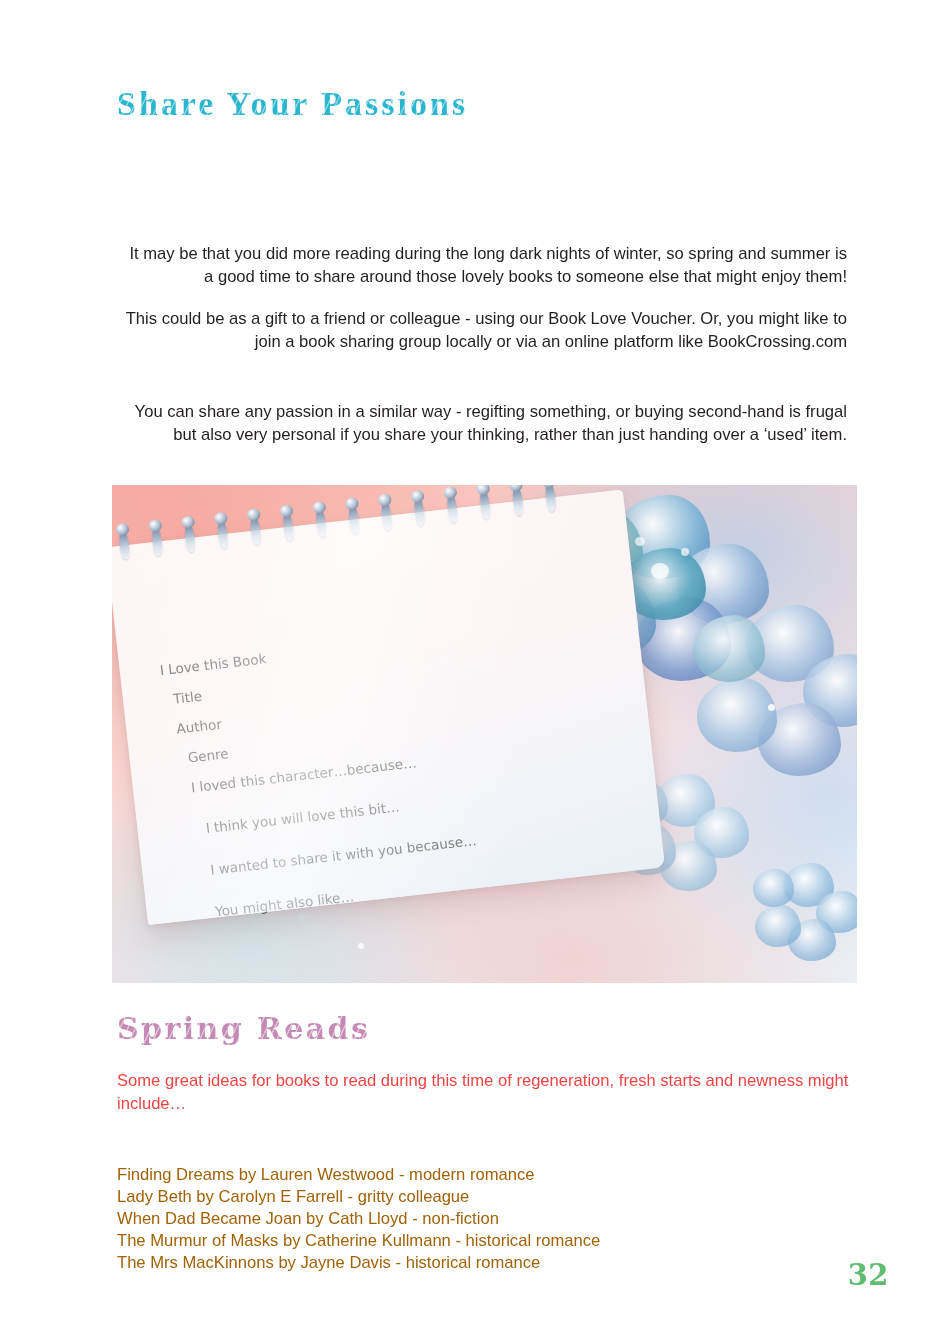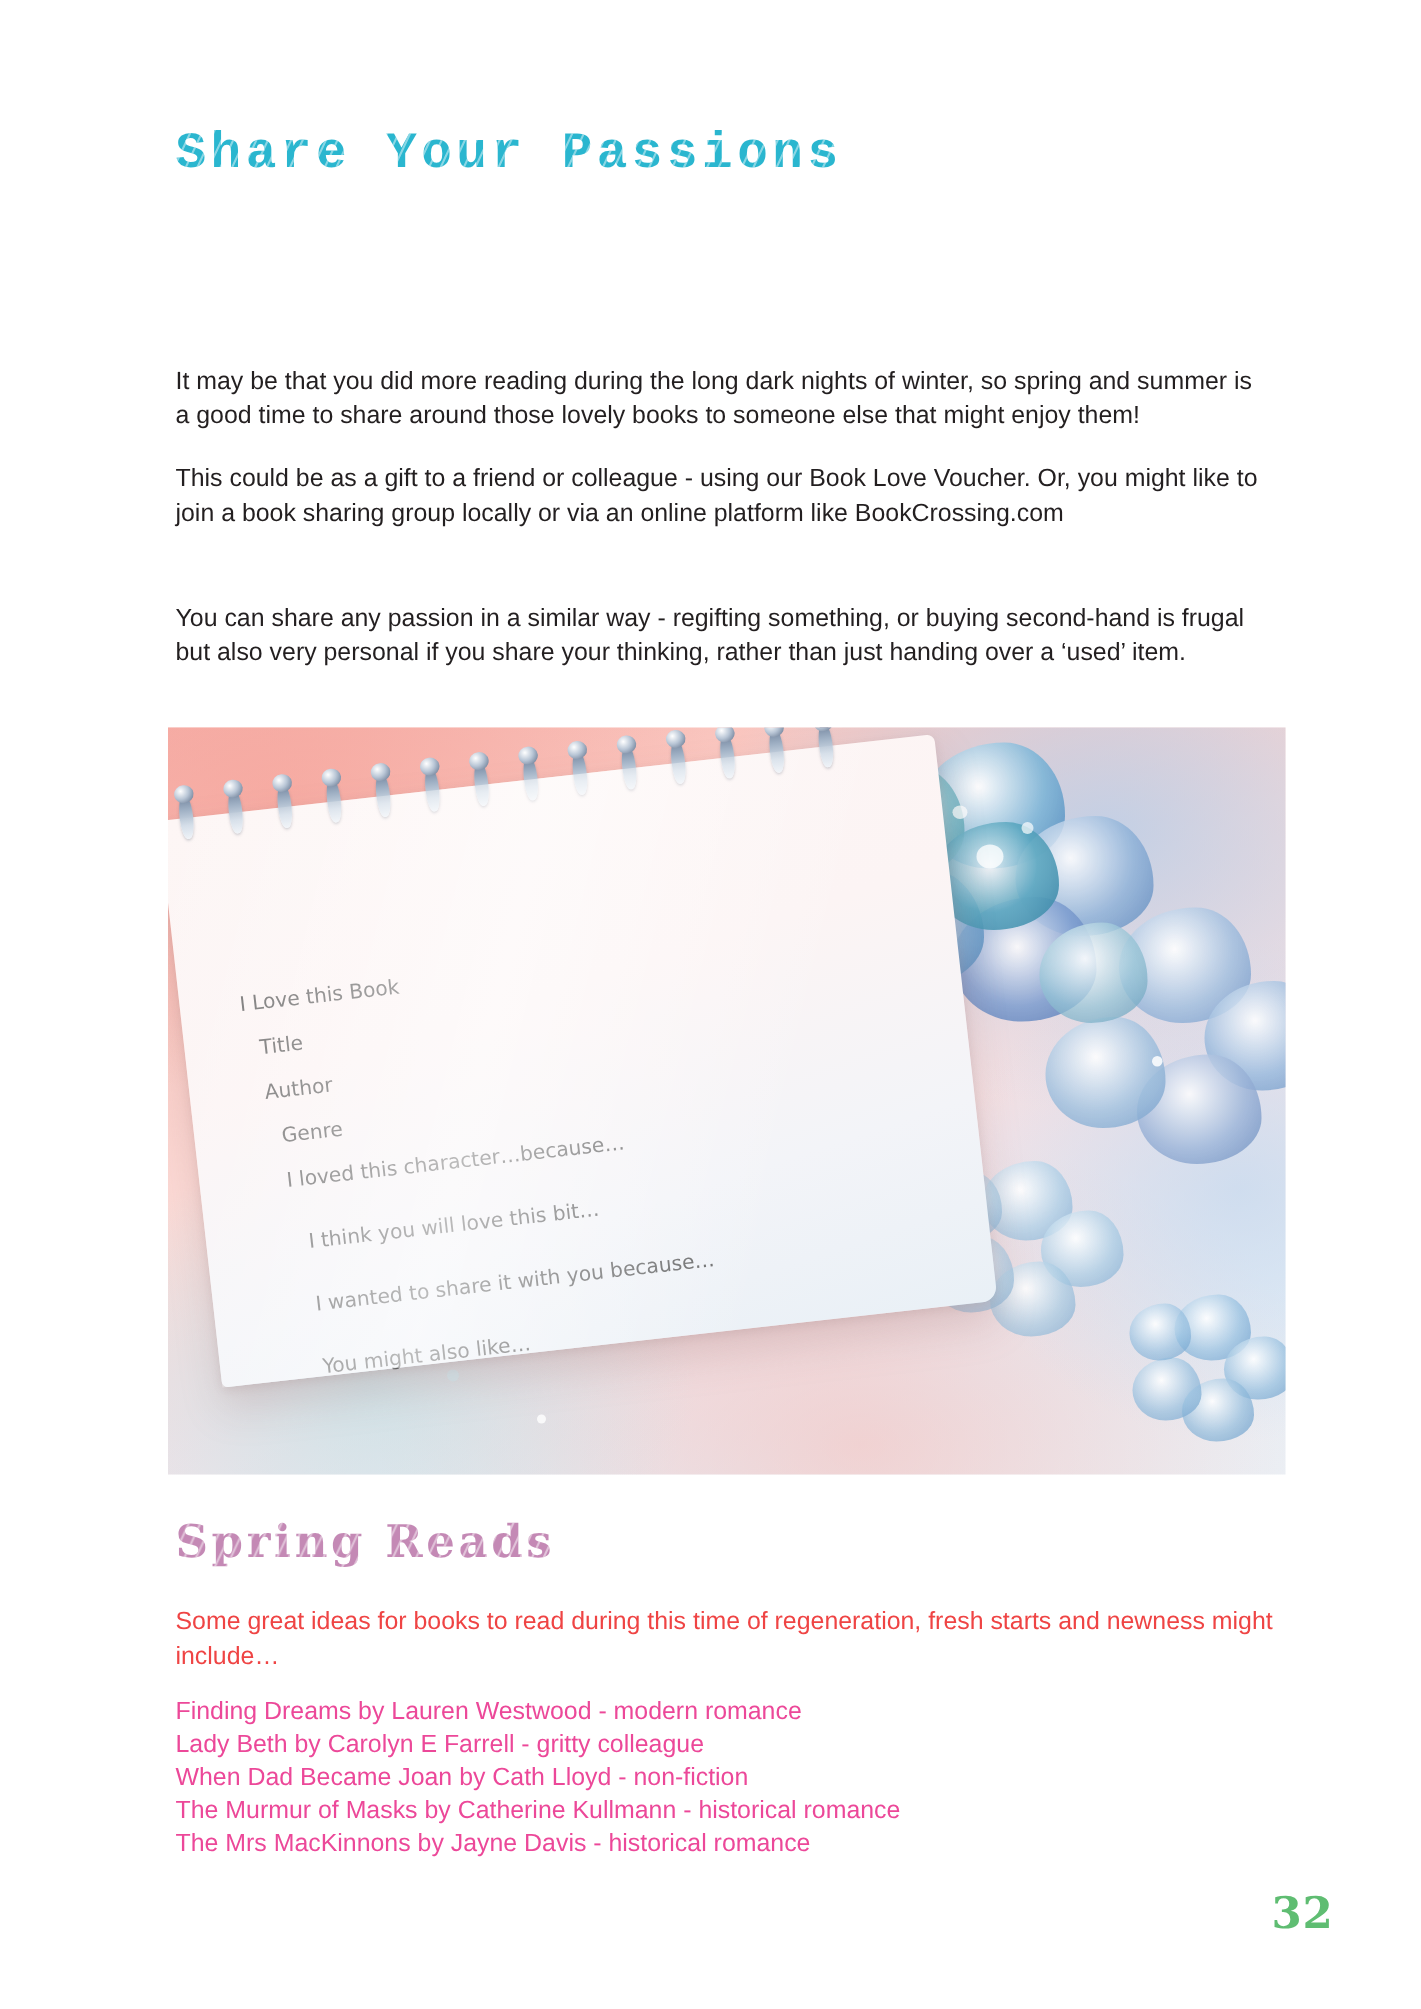--- a/index.html
+++ b/index.html
@@ -46,21 +46,21 @@
         rgba(255,255,255,0.00) 5px,
         rgba(255,255,255,0.00) 8px
       ),
       linear-gradient(#2ac6dc, #2ac6dc);
     -webkit-background-clip: text;
     background-clip: text;
     -webkit-text-fill-color: transparent;
     text-shadow: none;
   }
   .share-subtitle {
-    font-family: Liberation Mono, monospace;
+    font-family: Liberation Serif, serif;
     font-size: 34px;
     line-height: 1.05;
     font-weight: 700;
     letter-spacing: 3px;
     color: #2ab6cf;
     margin: 10px 0 0 0;
     background-image: repeating-linear-gradient(
         115deg,
         rgba(255,255,255,0.00) 0px,
         rgba(255,255,255,0.00) 2px,
@@ -80,20 +80,21 @@
     position: absolute;
     left: 117px;
     top: 243px;
     width: 730px;
     font-size: 16.6px;
     line-height: 1.36;
     color: #231f20;
   }
   .body-copy p {
     margin: 0 0 20px 0;
+    text-align: right;
   }
   .body-copy p:last-child { margin-bottom: 0; margin-top: 48px; }
 
   
   .illustration {
     position: absolute;
     left: 112px;
     top: 485px;
     width: 745px;
     height: 498px;
@@ -235,25 +236,25 @@
     width: 740px;
     font-size: 16.6px;
     line-height: 1.36;
     color: #ef4444;
     margin: 0;
   }
 
   .book-list {
     position: absolute;
     left: 117px;
-    top: 1130px;
+    top: 1164px;
     width: 740px;
     font-size: 16.6px;
     line-height: 1.33;
-    color: #ec4899;
+    color: #a16207;
     list-style: none;
     margin: 0;
     padding: 0;
   }
   .book-list li { white-space: nowrap; }
 
   .page-number {
     position: absolute;
     right: 58px;
     top: 1258px;

